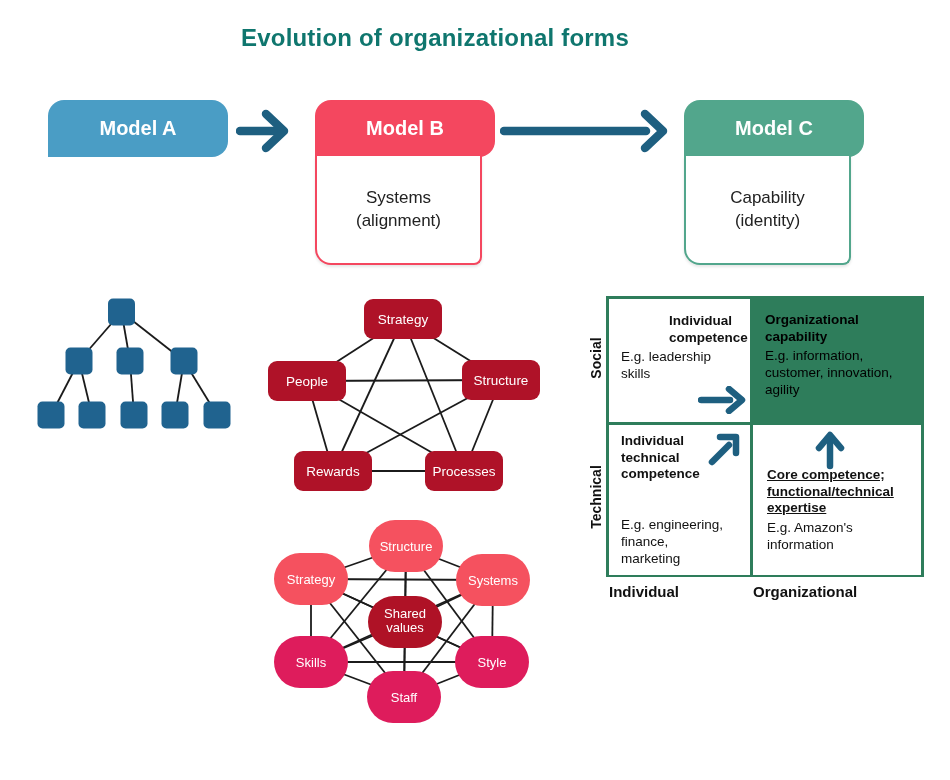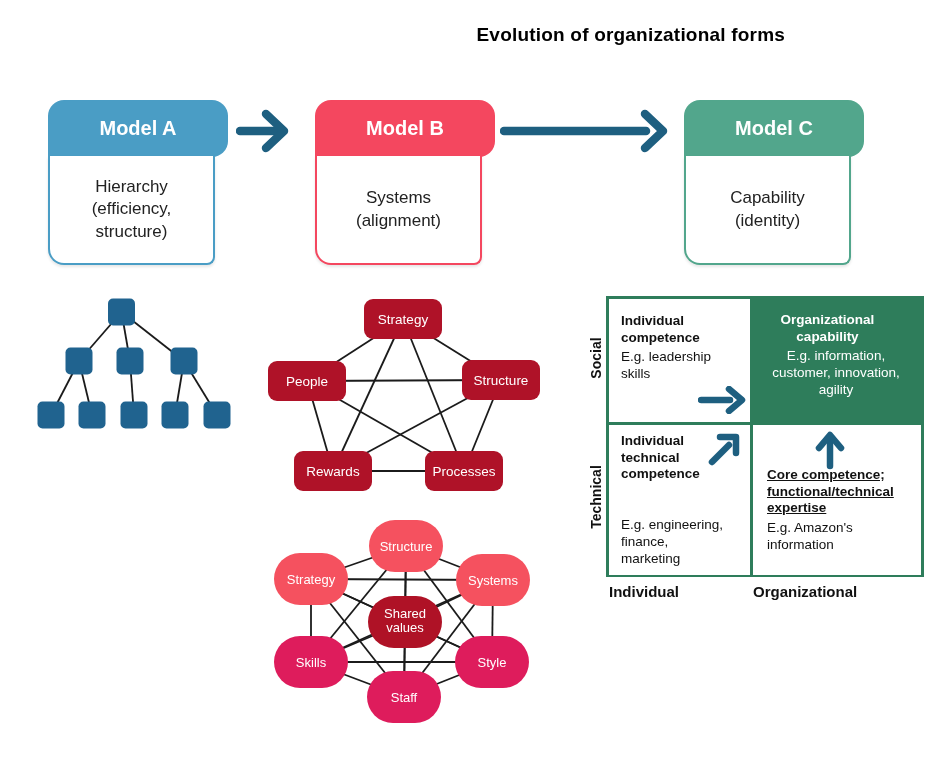--- a/index.html
+++ b/index.html
@@ -6,21 +6,21 @@
   .page{
     position:relative;width:950px;height:780px;background:#ffffff;
     font-family:"Liberation Sans",sans-serif;overflow:hidden;
     --model-a:#4A9DC5;--model-b:#F4475F;--model-c:#52A68C;
     --hierarchy-node:#20638F;--arrow:#1E5F80;--star-node:#AF1228;
     --seven-s-outer-top:#F5515F;--seven-s-outer-bottom:#DE1C5C;--seven-s-center:#AF1226;
     --matrix-green:#2E7D5B;--connector-line:#1B1B1B;--text-dark:#222222;
   }
   .page-title{
     position:absolute;top:24px;left:85px;width:700px;margin:0;
-    text-align:right;font-size:19px;font-weight:bold;color:#000000;letter-spacing:.2px;
+    text-align:center;font-size:24px;font-weight:bold;color:#0f766e;letter-spacing:.2px;
   }
   
   .card{position:absolute;top:100px;width:180px;height:165px;}
   .card-header{
     position:absolute;left:0;right:0;top:0;height:57px;
     border-radius:16px 16px 16px 0;
     display:flex;align-items:center;justify-content:center;
     color:#ffffff;font-size:20px;font-weight:bold;
   }
   .card-body{
@@ -45,24 +45,24 @@
   .n-dark{fill:var(--seven-s-center);}
   .node-label{fill:#ffffff;font-family:"Liberation Sans",sans-serif;text-anchor:middle;}
   .f135{font-size:13.5px;} .f13{font-size:13px;}
   
   .matrix{
     position:absolute;left:606px;top:296px;width:318px;height:281px;box-sizing:border-box;
     border:3px solid var(--matrix-green);background:var(--matrix-green);
     display:grid;grid-template-columns:141px 1fr;grid-template-rows:123px 1fr;gap:3px;
   }
   .cell{background:#ffffff;position:relative;font-size:13.5px;line-height:1.24;color:#111;}
-  .cell.green{background:var(--matrix-green);color:#ffffff;text-align:center;}
+  .cell.green{background:var(--matrix-green);color:#000000;}
   .q-title{margin:0 0 3px 0;font-weight:bold;}
   .q-example{margin:0;}
-  .tl{padding:14px 8px 8px 12px;} .tl .q-title{max-width:110px;} .tl .q-example{max-width:118px;}
+  .tl{padding:14px 8px 8px 12px;} .tl .q-title{max-width:110px;margin-left:48px;} .tl .q-example{max-width:118px;}
   .tr{padding:13px 8px 8px 12px;} .tr .q-title{max-width:125px;} .tr .q-example{max-width:142px;}
   .bl{padding:8px 8px 8px 12px;}  .bl .q-title{max-width:96px;}  .bl .q-example{max-width:106px;margin-top:34px;}
   .br{padding:42px 8px 8px 14px;} .br .q-title{max-width:118px;text-decoration:underline;} .br .q-example{max-width:122px;}
   .m-arrow{position:absolute;}
   .vlabel{
     position:absolute;font-size:14px;font-weight:bold;color:#111;
     transform:translate(-50%,-50%) rotate(-90deg);white-space:nowrap;
   }
   .col-label{
     position:absolute;font-size:15px;font-weight:bold;color:#111;text-align:left;
@@ -71,23 +71,20 @@
 </head>
 <body>
 
 <div class="page" style="--model-a: #4A9DC5; --model-b: #F4475F; --model-c: #52A68C; --hierarchy-node: #20638F; --arrow: #1E5F80; --star-node: #AF1228; --seven-s-outer-top: #F5515F; --seven-s-outer-bottom: #DE1C5C; --seven-s-center: #AF1226; --matrix-green: #2E7D5B; --connector-line: #1B1B1B;">
 
   <h1 class="page-title">Evolution of organizational forms</h1>
 
   <div class="card card-a" style="left:48px;">
     <div class="card-header">
       <span>Model A</span>
-    </div>
-    <div class="card-body">
-      <span>Hierarchy (efficiency, structure)</span>
     </div>
   </div>
 
   <svg class="abs" style="left:236px;top:108px;" width="62" height="46" viewBox="0 0 62 46">
     <line class="arrow-stroke" x1="4" y1="23" x2="40" y2="23" stroke-width="8.5"></line>
     <path class="arrow-stroke" d="M30 6 L48 23 L30 40" stroke-width="8.5"></path>
   </svg>
 
   <div class="card card-b" style="left:315px;">
     <div class="card-header">

